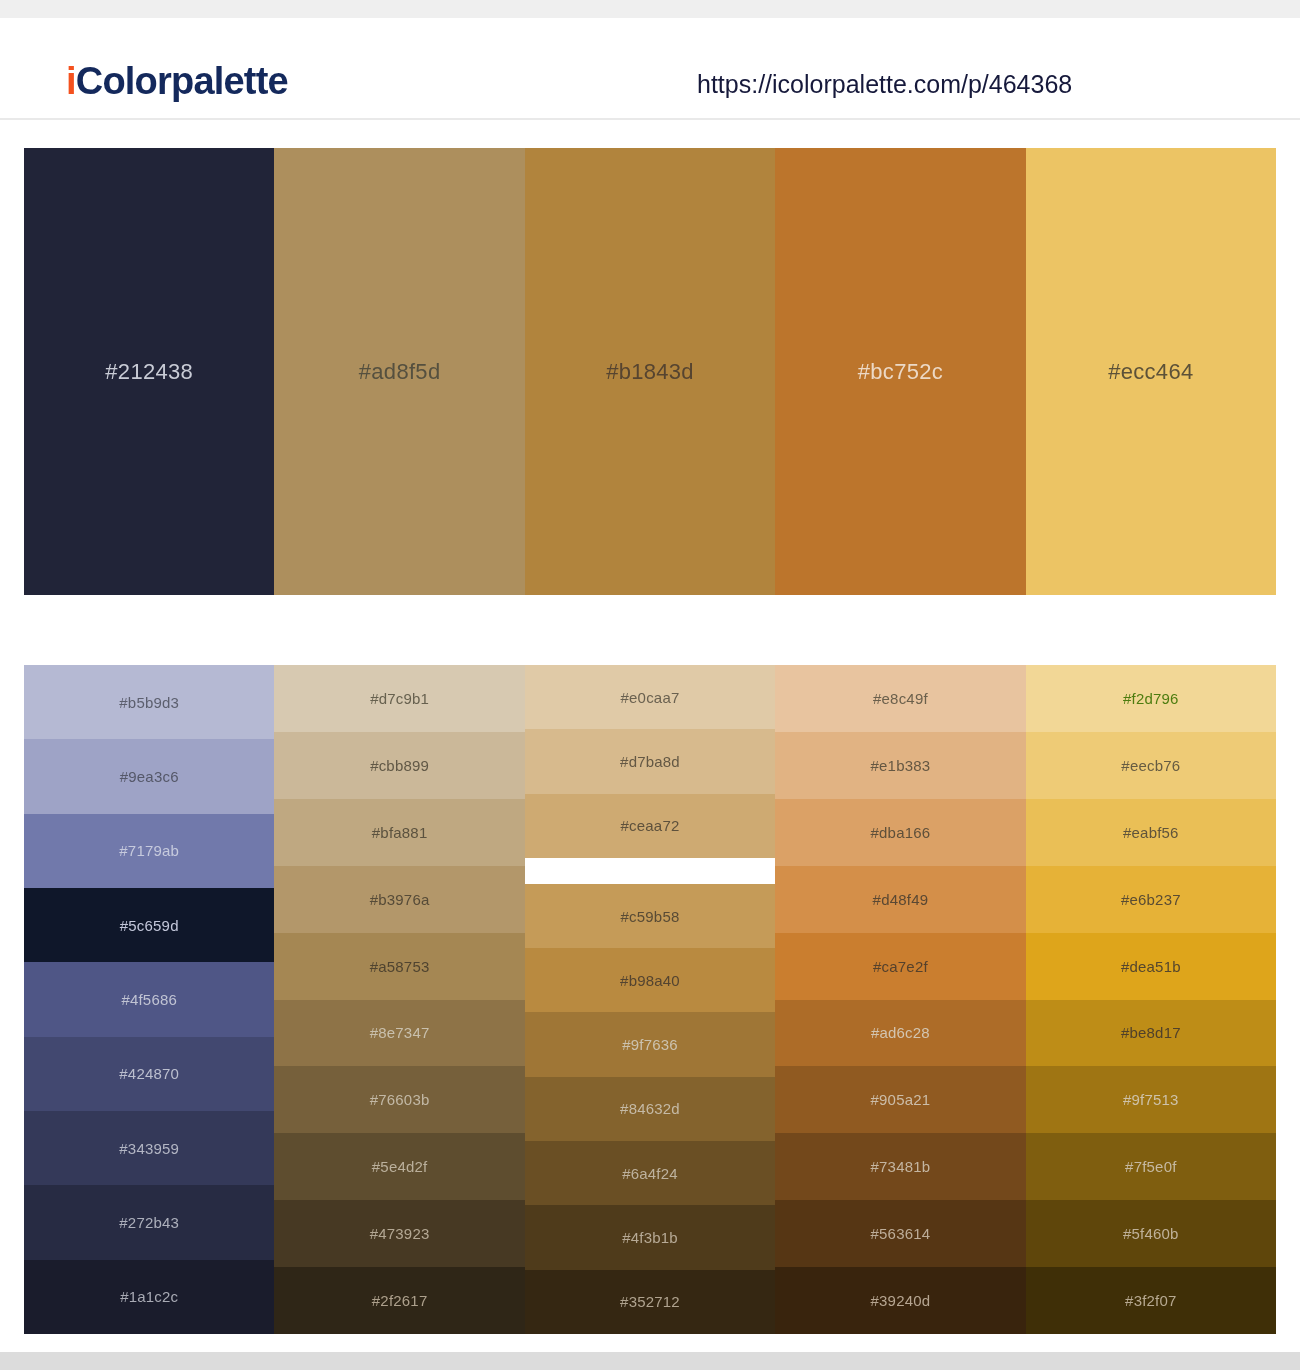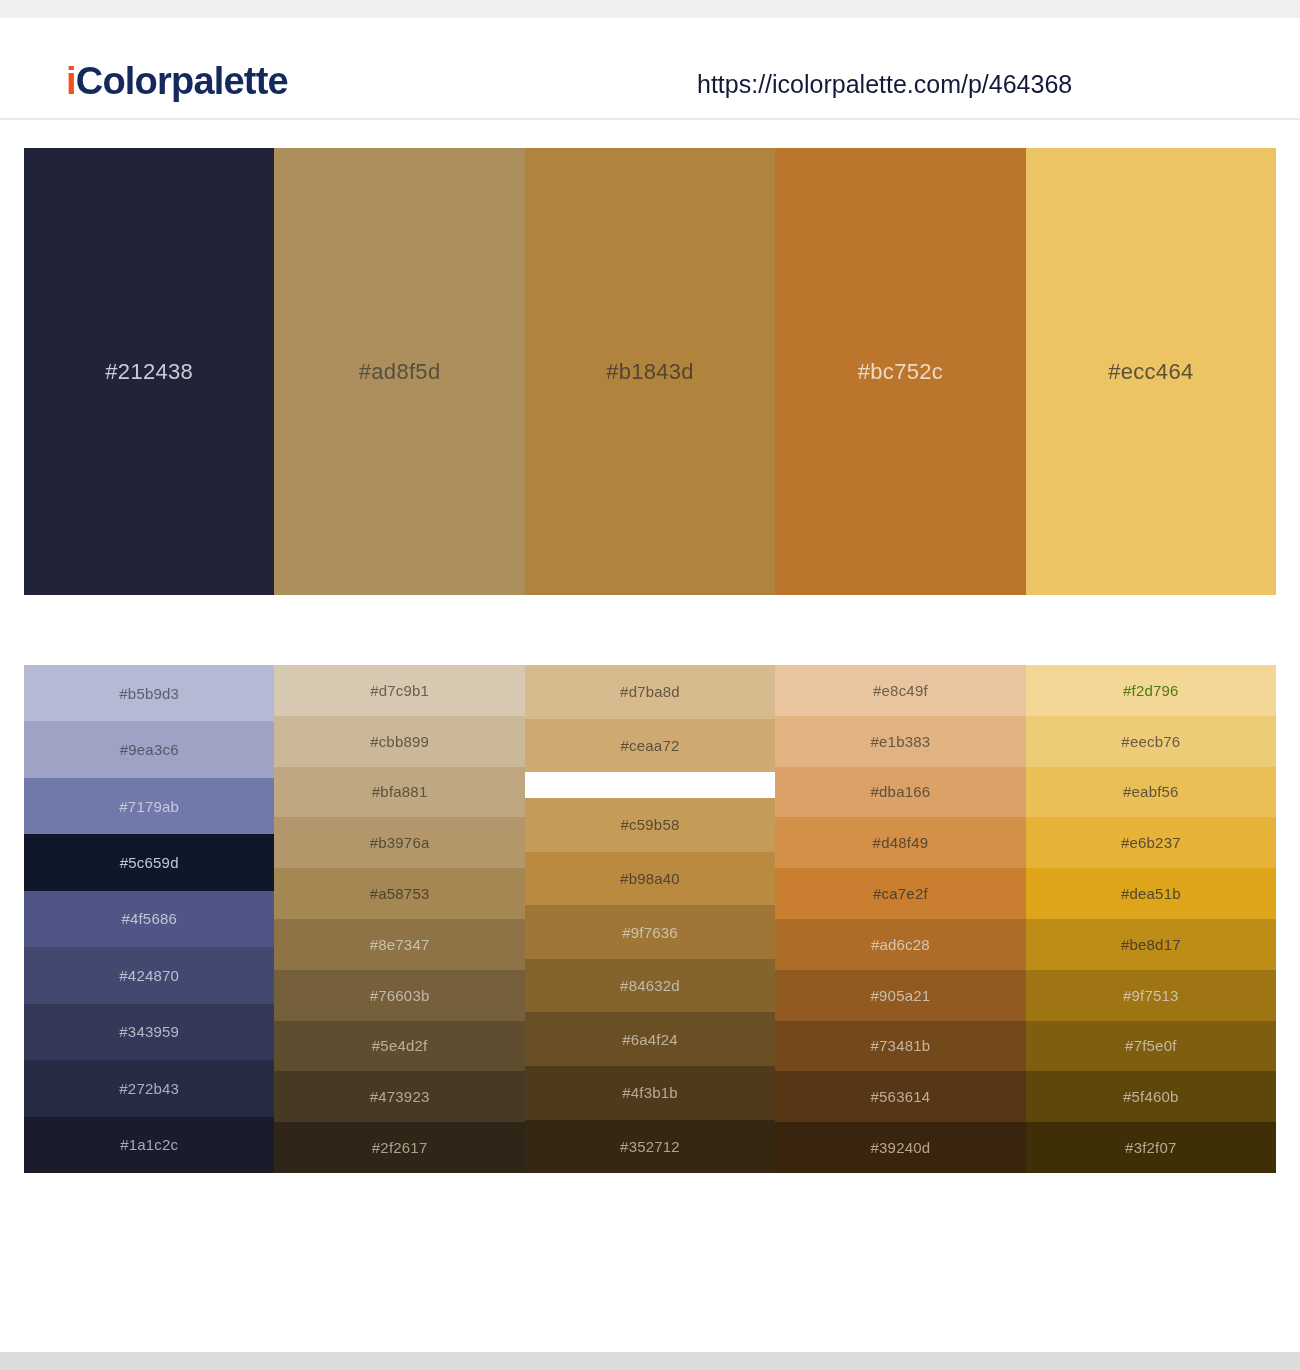--- a/index.html
+++ b/index.html
@@ -68,21 +68,21 @@
     line-height: 1;
     letter-spacing: 0.3px;
   }
 
   
   .shades-grid {
     position: absolute;
     left: 24px;
     top: 665px;
     width: 1252px;
-    height: 508px;
+    height: 669px;
     display: flex;
   }
   .shade-col {
     flex: 1 1 0;
     display: flex;
     flex-direction: column;
   }
   .shade-cell {
     flex: 1 1 0;
     display: flex;
@@ -191,20 +191,23 @@
         <span class="hexlabel" style="color: rgb(187, 176, 156);">#5e4d2f</span>
       </div>
       <div class="shade-cell" style="background: rgb(71, 57, 35);">
         <span class="hexlabel" style="color: rgb(180, 168, 148);">#473923</span>
       </div>
       <div class="shade-cell" style="background: rgb(47, 38, 23);">
         <span class="hexlabel" style="color: rgb(173, 160, 140);">#2f2617</span>
       </div>
     </div>
   <div class="shade-col">
+      <div class="shade-cell" style="background: rgb(224, 202, 167);">
+        <span class="hexlabel" style="color: rgb(106, 97, 80);">#e0caa7</span>
+      </div>
       <div class="shade-cell" style="background: rgb(215, 186, 141);">
         <span class="hexlabel" style="color: rgb(100, 88, 68);">#d7ba8d</span>
       </div>
       <div class="shade-cell" style="background: rgb(206, 170, 114);">
         <span class="hexlabel" style="color: rgb(94, 81, 60);">#ceaa72</span>
       </div>
       <div class="shade-cell" style="background: rgb(197, 155, 88); margin-top: 26px;">
         <span class="hexlabel" style="color: rgb(89, 75, 53);">#c59b58</span>
       </div>
       <div class="shade-cell" style="background: rgb(185, 138, 64);">

